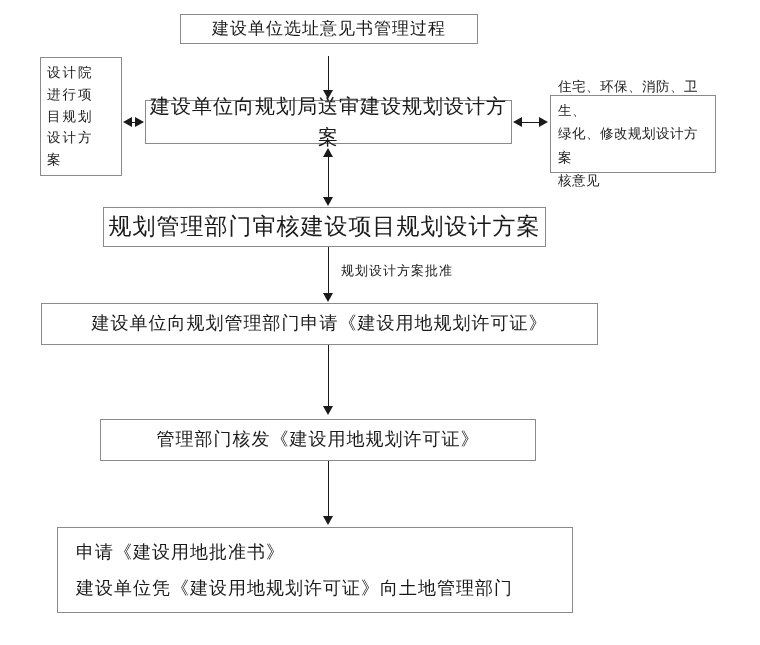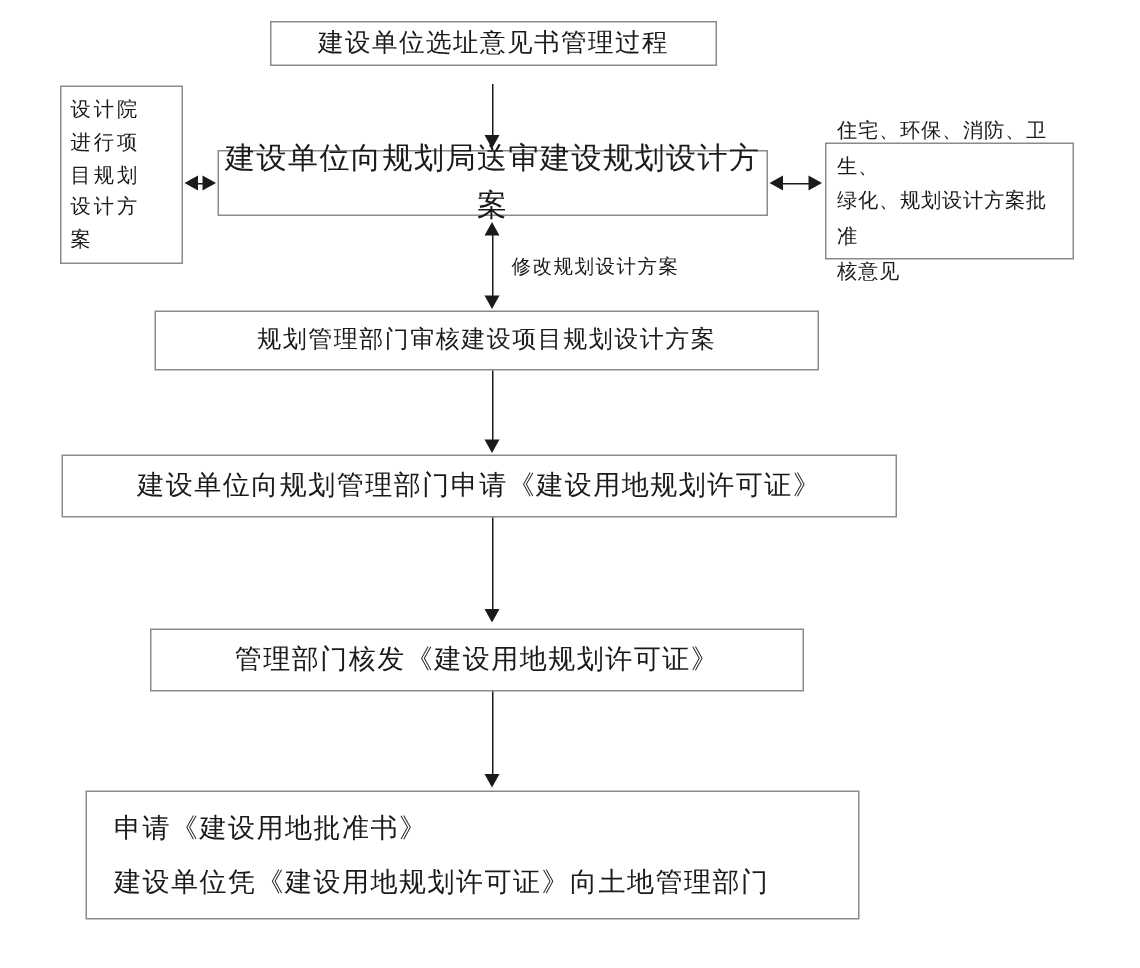--- a/index.html
+++ b/index.html
@@ -69,21 +69,21 @@
     padding: 5px 7px;
     text-align: left;
     justify-content: flex-end;
   }
   #box-opinions .txt { display: block; width: 100%; }
 
   
   #box-review {
     left: 103px; top: 207px;
     width: 443px; height: 40px;
-    font-size: 16px;
+    font-size: 23px;
   }
 
   
   #box-apply-permit {
     left: 41px;  top: 303px;
     width: 557px; height: 42px;
     font-size: 18px;
   }
 
   
@@ -174,36 +174,36 @@
     <span class="txt">建设单位向规划局送审建设规划设计方案</span>
   </div>
 
   <div class="arrow-left" style="left:513px; top:116.5px;"></div>
   <div class="hline" style="left:520px; top:122px; width:22px;"></div>
   <div class="arrow-right" style="left:539px; top:116.5px;"></div>
 
   <div class="box" id="box-opinions">
     <div>
       <span class="txt">住宅、环保、消防、卫生、</span>
-      <span class="txt">绿化、规划设计方案批准</span>
+      <span class="txt">绿化、修改规划设计方案</span>
       <span class="txt">核意见</span>
     </div>
   </div>
 
   <div class="arrow-up" style="left:323px; top:148px;"></div>
   <div class="vline" style="left:328px; top:156px; height:42px;"></div>
   <div class="arrow-down" style="left:323px; top:197px;"></div>
-  <div class="edge-label" style="left:341px; top:169px;">修改规划设计方案</div>
 
   <div class="box serif-body" id="box-review">
     <span class="txt">规划管理部门审核建设项目规划设计方案</span>
   </div>
 
   <div class="vline" style="left:328px; top:247px; height:47px;"></div>
   <div class="arrow-down" style="left:323px; top:293px;"></div>
+  <div class="edge-label" style="left:341px; top:262px;">规划设计方案批准</div>
 
   <div class="box serif-body" id="box-apply-permit">
     <span class="txt">建设单位向规划管理部门申请《建设用地规划许可证》</span>
   </div>
 
   <div class="vline" style="left:328px; top:345px; height:62px;"></div>
   <div class="arrow-down" style="left:323px; top:406px;"></div>
 
   <div class="box serif-body" id="box-issue-permit">
     <span class="txt">管理部门核发《建设用地规划许可证》</span>

